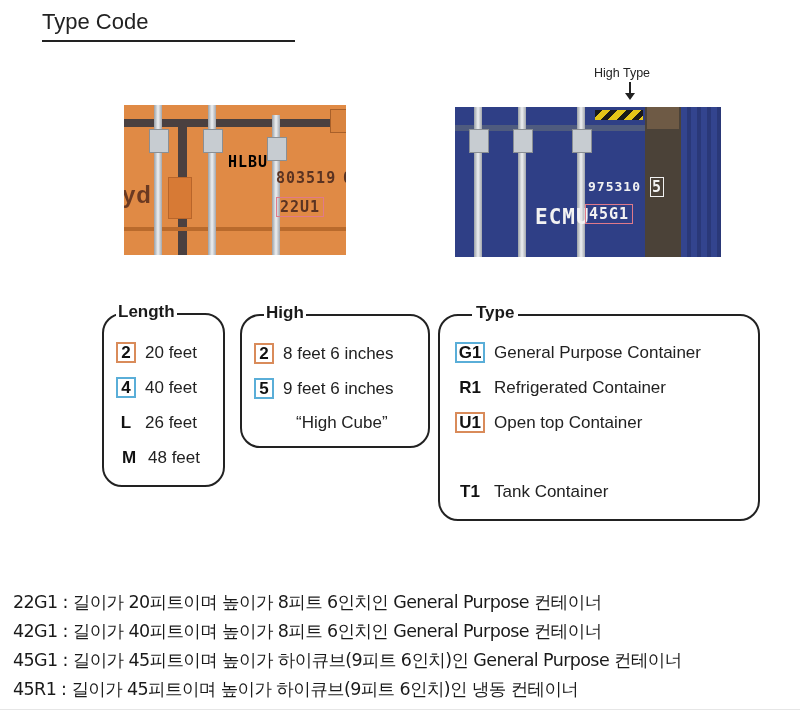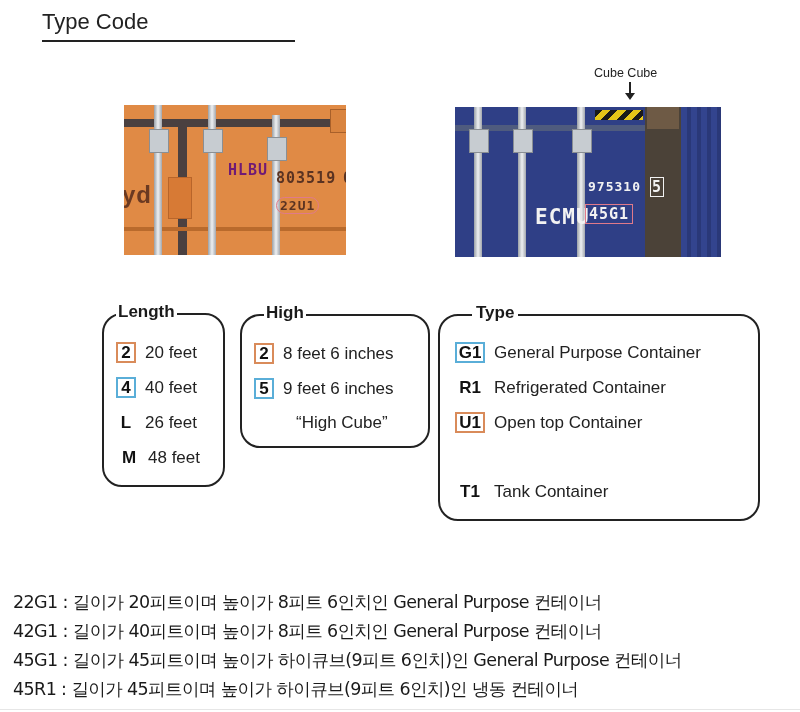--- a/index.html
+++ b/index.html
@@ -68,27 +68,27 @@
   <div class="bar-h" style="left:0;top:122px;width:247px;height:4px;background:#b96a2c;"></div>
   <div class="pole" style="left:30px;top:0;height:150px;"></div>
   <div class="clamp" style="left:25px;top:24px;"></div>
   <div class="pole" style="left:84px;top:0;height:150px;"></div>
   <div class="clamp" style="left:79px;top:24px;"></div>
   <div class="pole" style="left:148px;top:10px;height:140px;"></div>
   <div class="clamp" style="left:143px;top:32px;"></div>
   <div style="position:absolute;left:44px;top:72px;width:22px;height:40px;background:#d77a35;border:1px solid #b8652a;"></div>
   <div style="position:absolute;left:206px;top:4px;width:38px;height:22px;background:#d9843f;border:1px solid #a8602a;"></div>
   <span class="stencil" style="left:-2px;top:76px;font-size:24px;color:#6b3a22;font-family:'Liberation Sans',sans-serif;">yd</span>
-  <span class="stencil" style="left:104px;top:56px;font-size:15px;color:#701a75;">HLBU</span>
+  <span class="stencil" style="left:104px;top:48px;font-size:15px;color:#000000;">HLBU</span>
   <span class="stencil" style="left:152px;top:64px;font-size:15px;color:#5a3322;">803519</span>
   <span class="stencil" style="left:219px;top:64px;font-size:15px;color:#5a3322;">0</span>
-  <span class="stencil code-box" style="left:152px;top:92px;font-size:13px;color:#5a3322;border-radius:9px;">22U1</span>
+  <span class="stencil code-box" style="left:152px;top:92px;font-size:15px;color:#5a3322;">22U1</span>
 </div>
 
-<div class="hc-label">Cube Cube</div>
+<div class="hc-label">High Type</div>
 <div class="hc-arrow"></div>
 <div class="hc-arrowhead"></div>
 
 <div class="photo photo-blue">
   <div class="hazard"></div>
   <div class="bar-h" style="left:0;top:18px;width:200px;height:6px;background:#4f5b7e;"></div>
   <div style="position:absolute;left:190px;top:0;width:36px;height:150px;background:#4b4238;"></div>
   <div style="position:absolute;left:192px;top:0;width:32px;height:22px;background:#6e5a45;"></div>
   <div style="position:absolute;left:226px;top:0;width:40px;height:150px;background:repeating-linear-gradient(90deg,#33448e 0 6px,#2a3878 6px 10px);"></div>
   <div class="pole" style="left:19px;top:0;height:150px;"></div>

